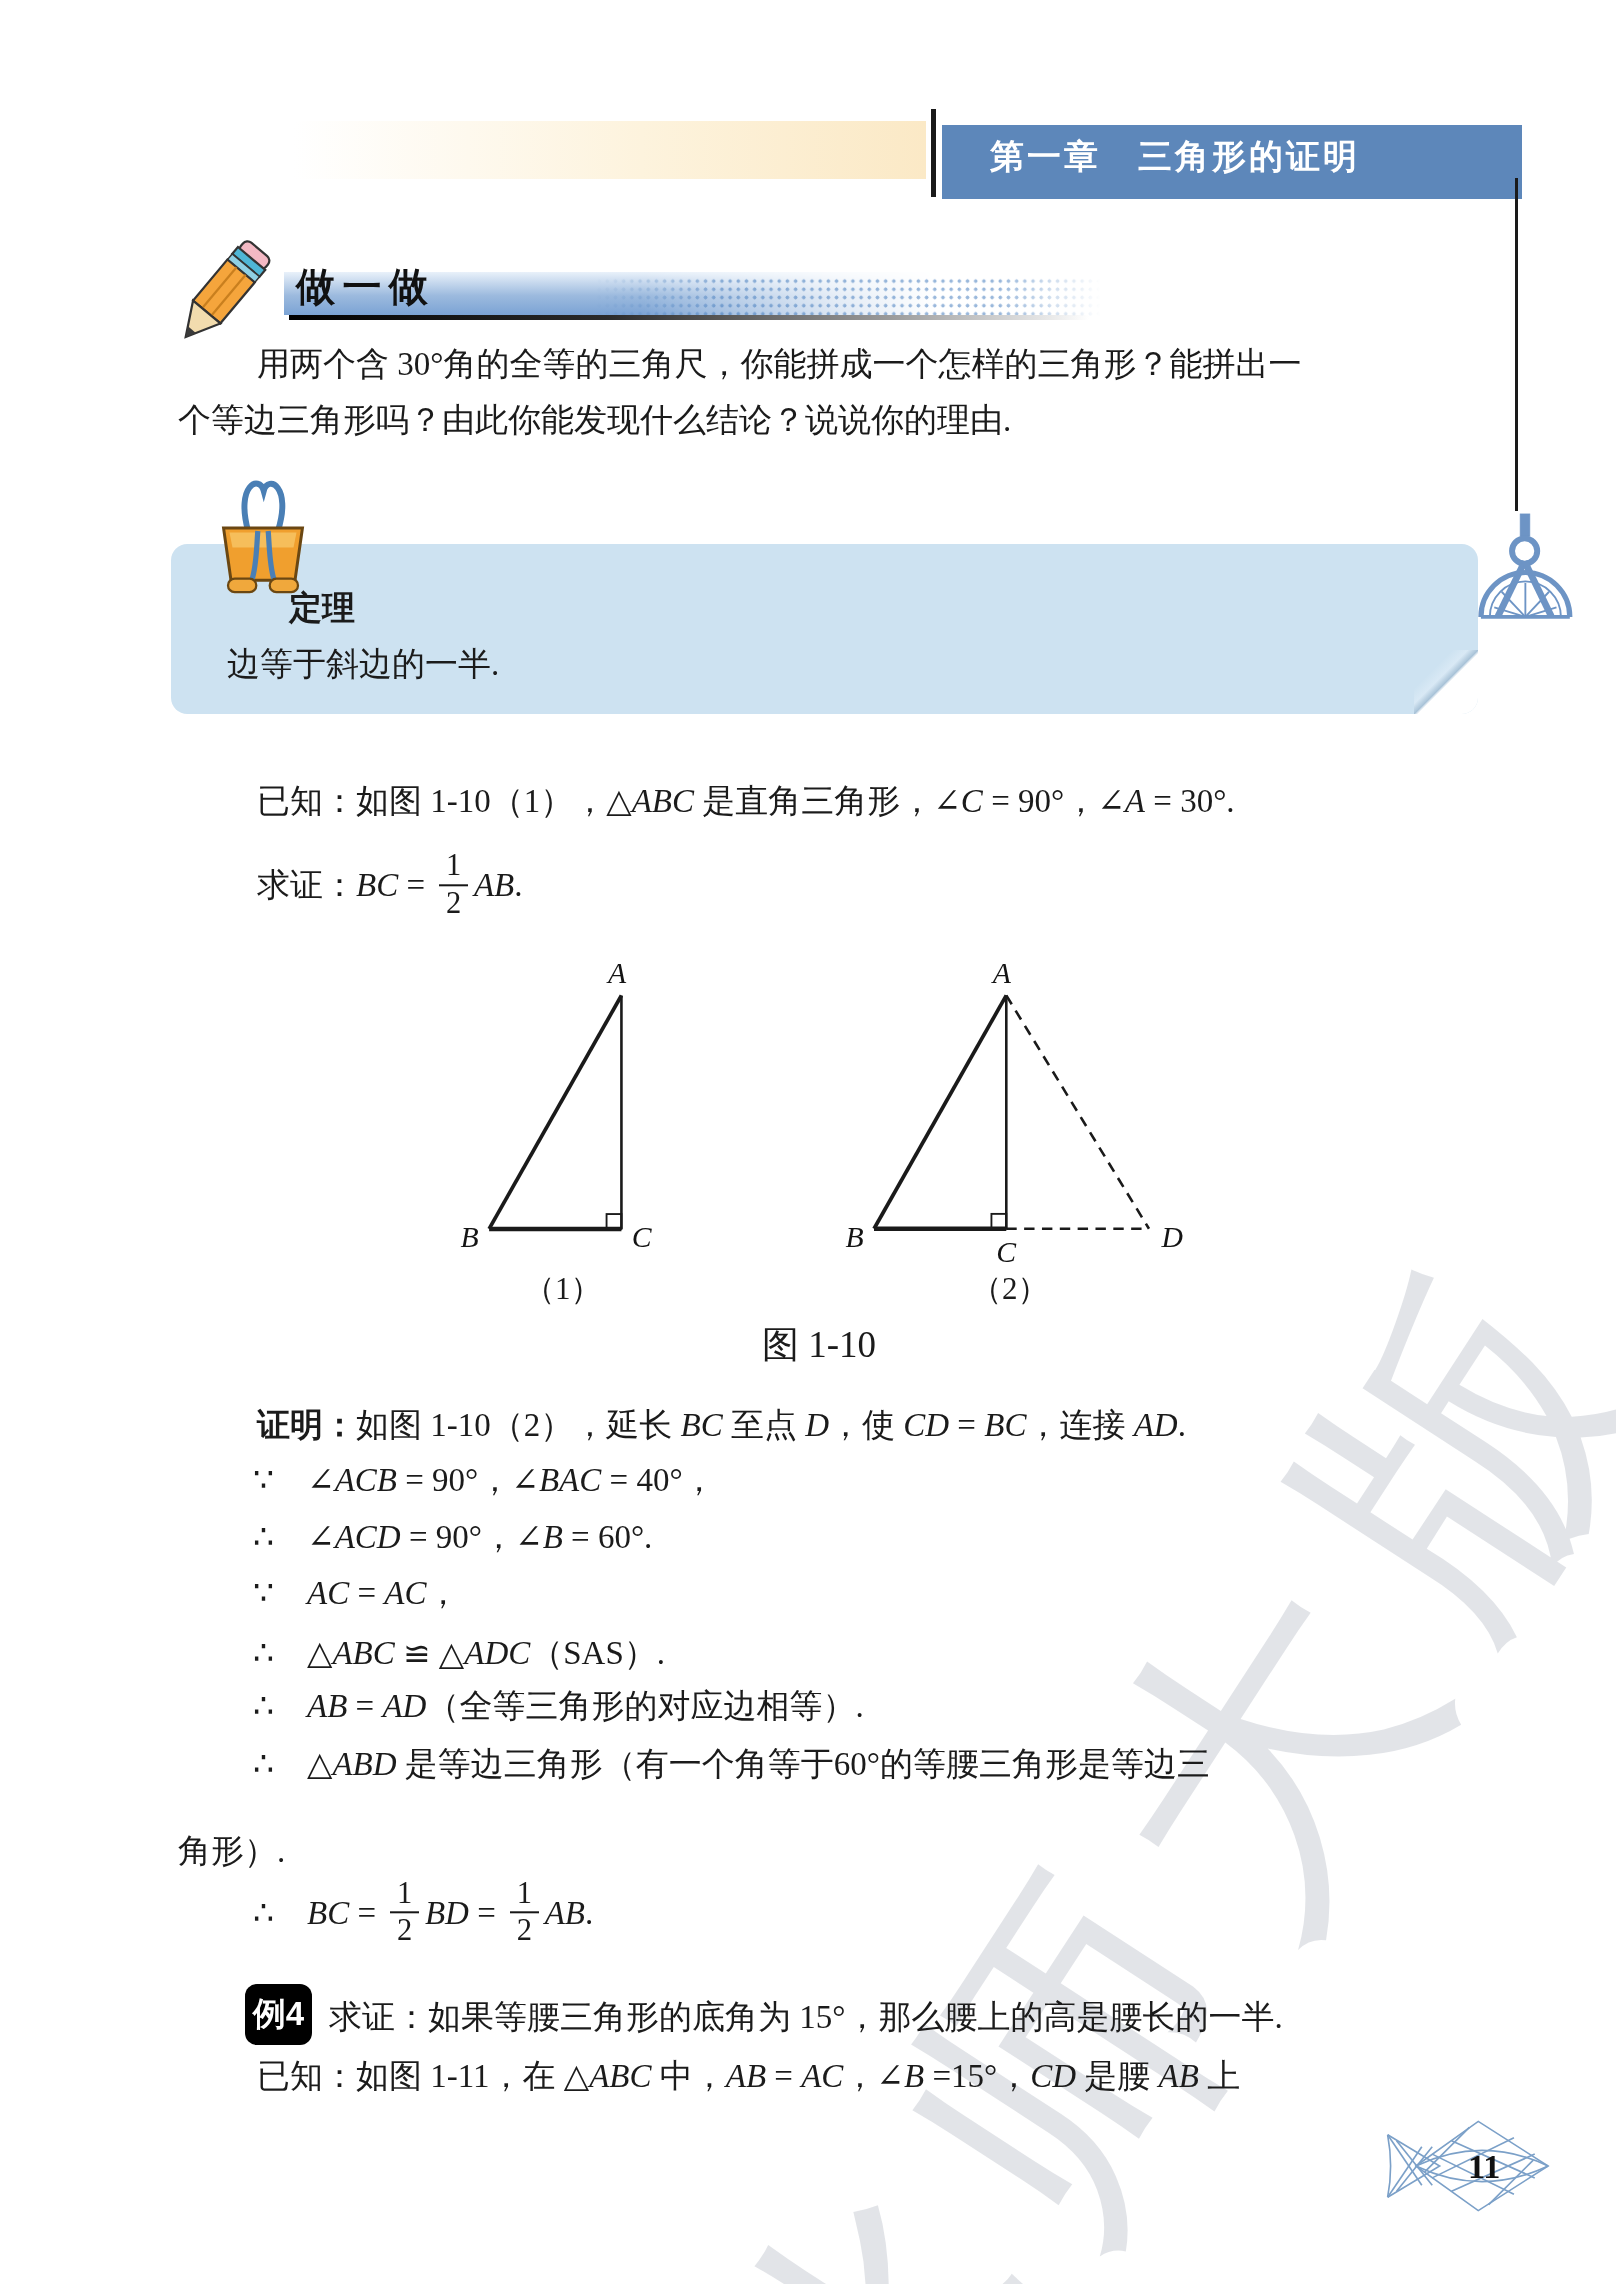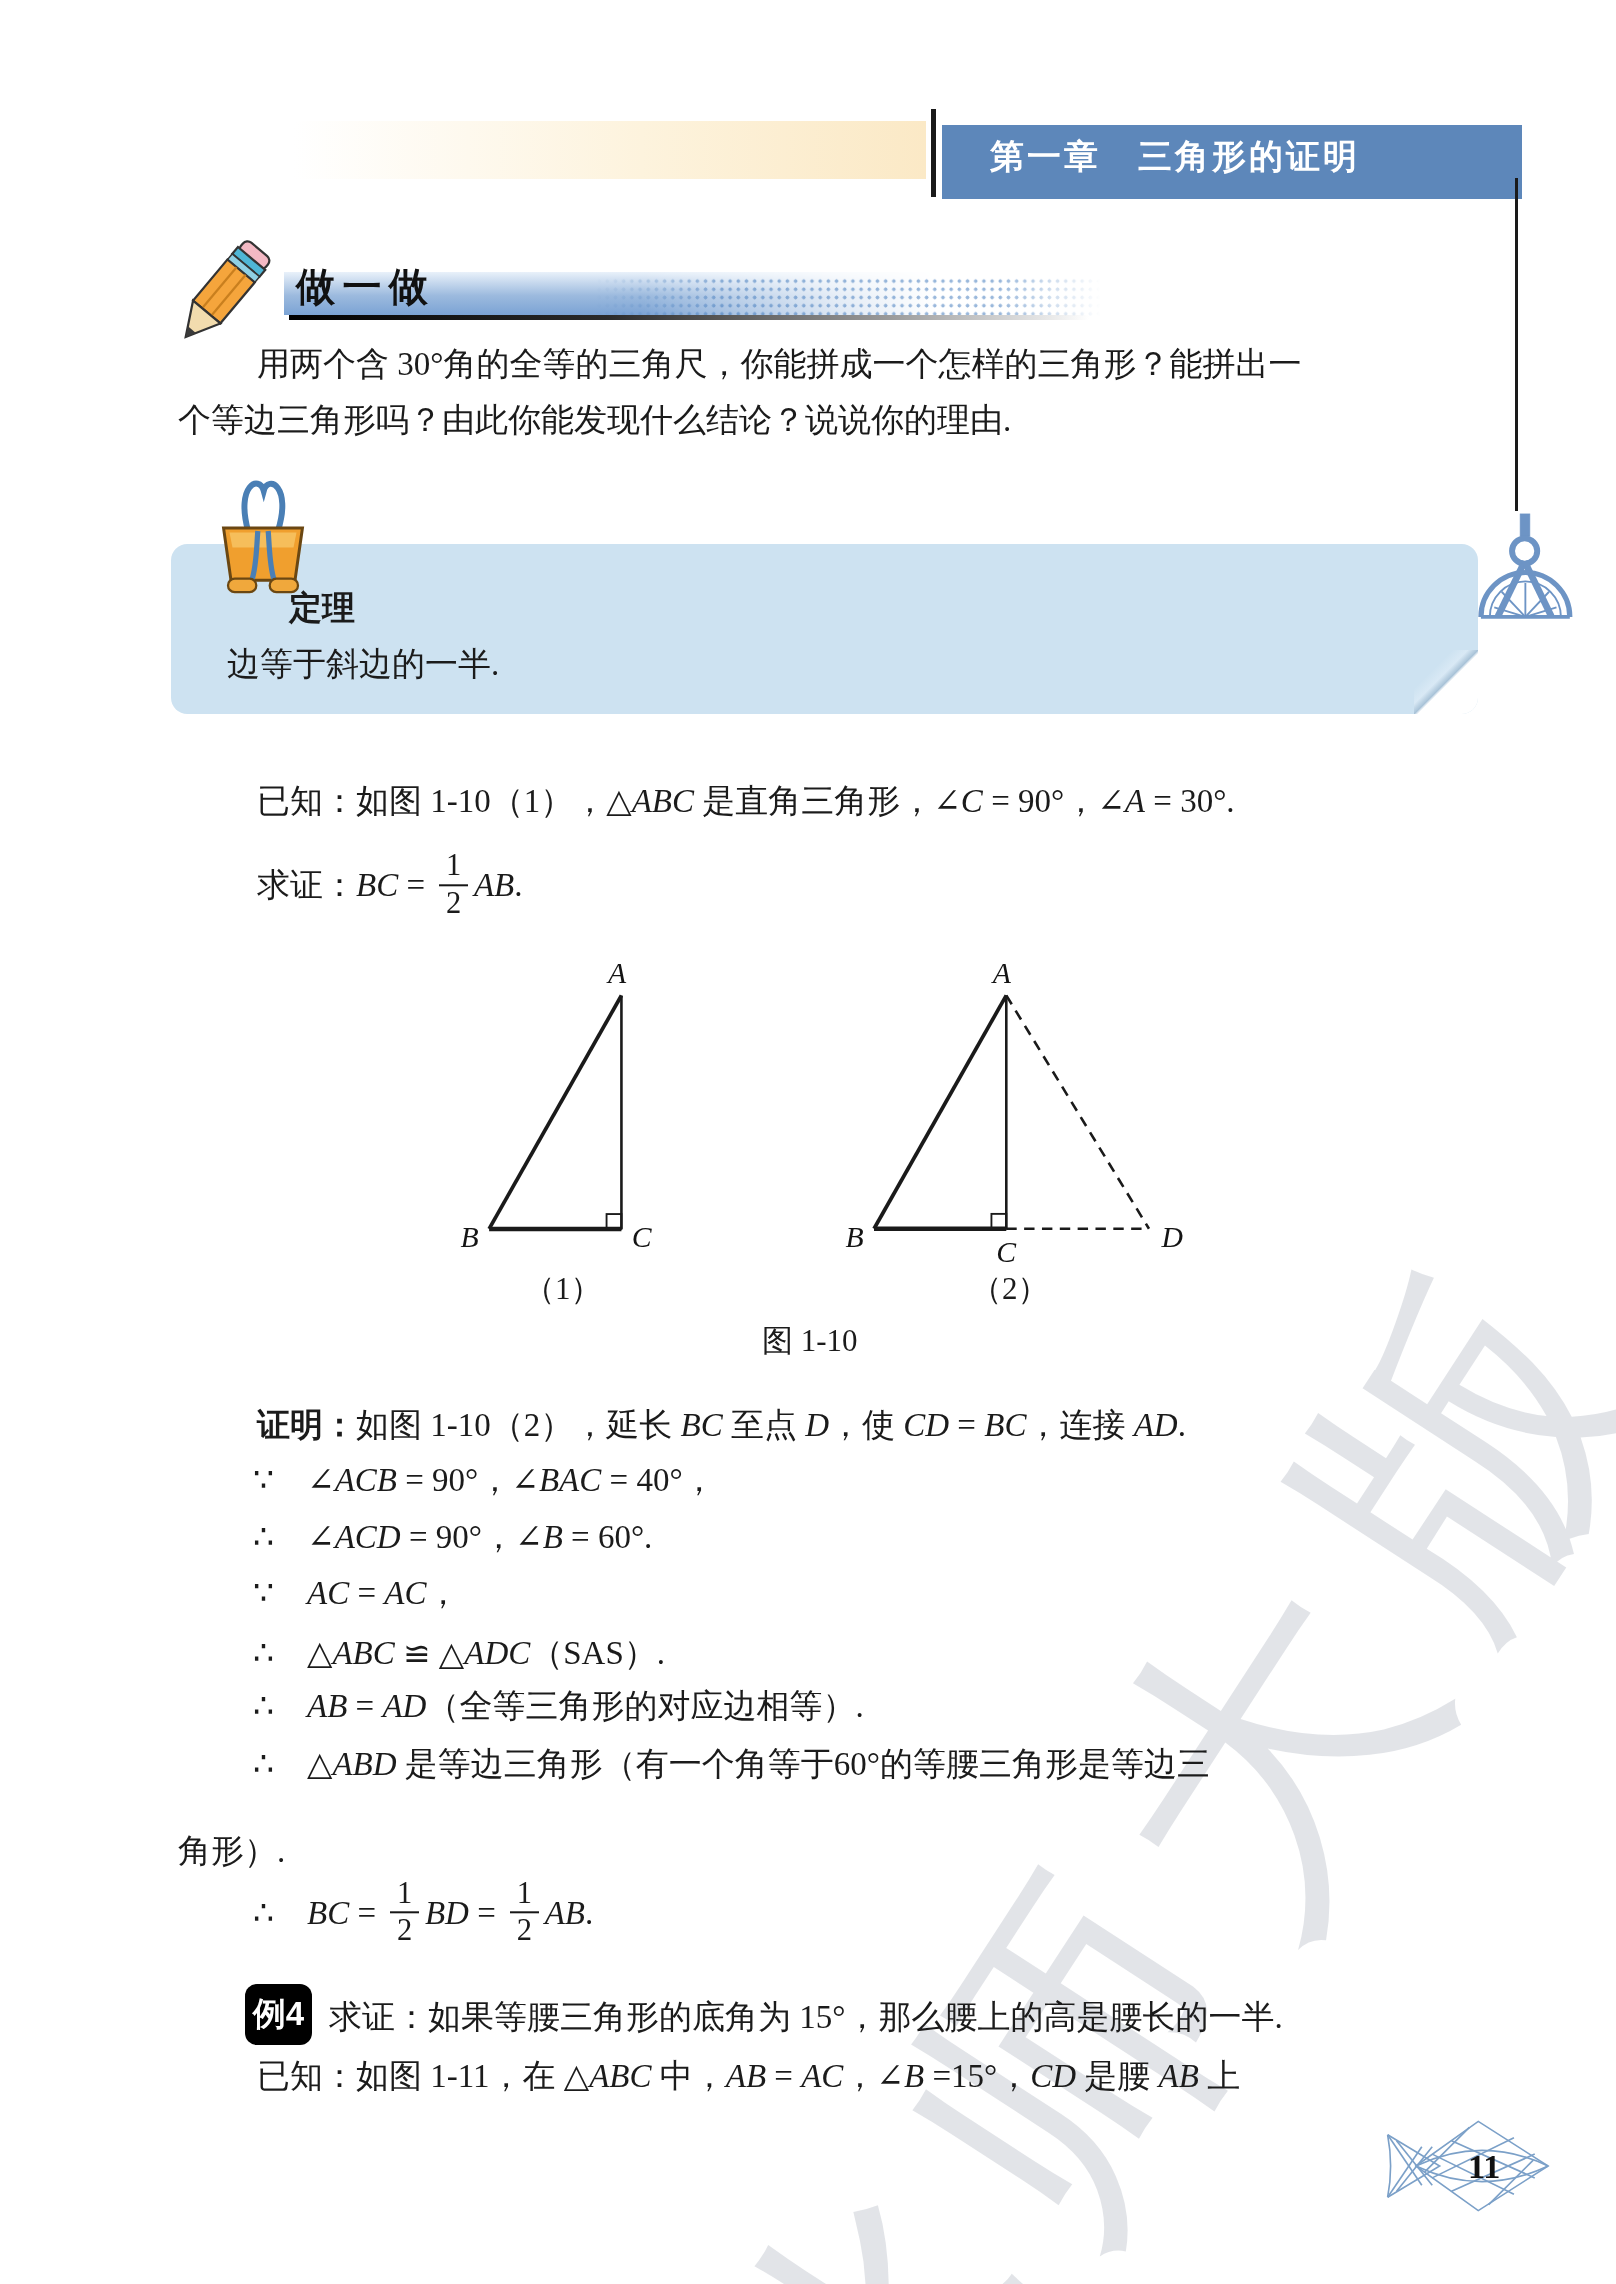--- a/index.html
+++ b/index.html
@@ -41,21 +41,21 @@
   .frac .fd{padding-top:2.2px;}
   
   .theorem-box{position:absolute;left:171px;top:544px;width:1307px;height:170px;
     background:#cde2f1;border-radius:16.4px;}
   .page-curl{position:absolute;right:0;bottom:0;width:64px;height:64px;
     border-bottom-right-radius:16.4px;
     background:linear-gradient(to top left,#ffffff 47%,#a9c3d8 50%,#d9e9f5 58%,#cde2f1 70%);}
   .theorem-line{position:absolute;font-size:33px;height:61px;display:flex;align-items:center;white-space:pre;}
   
   .figlabel{position:absolute;font-size:31px;}
-  .caption{position:absolute;font-size:31px;}
+  .caption{position:absolute;font-size:37px;}
   
   .ex-badge{position:absolute;left:245px;top:1984px;width:67px;height:61px;background:#000000;
     border-radius:12px;color:#fff;font-family:"Liberation Sans","DejaVu Sans",sans-serif;
     font-weight:bold;font-size:33px;display:flex;align-items:center;justify-content:center;}
   
   .watermark{position:absolute;left:788px;top:2287px;transform:rotate(-57deg);transform-origin:0 50%;
     font-size:320px;letter-spacing:45px;color:rgba(203,205,214,.55);white-space:nowrap;z-index:0;
     font-family:"Liberation Serif","DejaVu Serif",serif;}
   .content{position:absolute;left:0;top:0;width:100%;height:100%;z-index:1;}
   .fish-num{font:bold 46px "Liberation Serif","DejaVu Serif",serif;fill:#111;}

